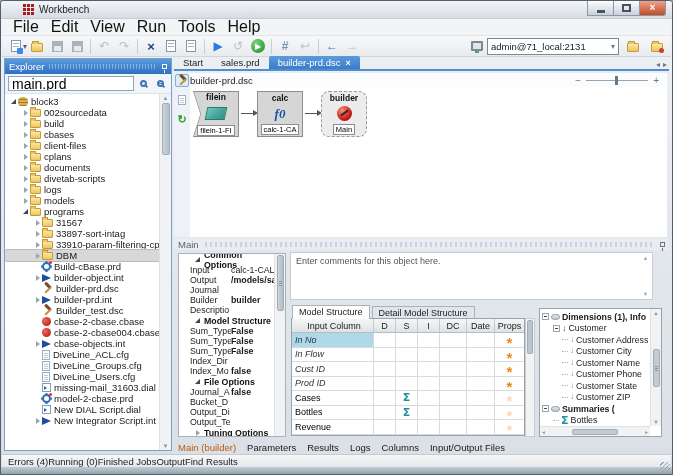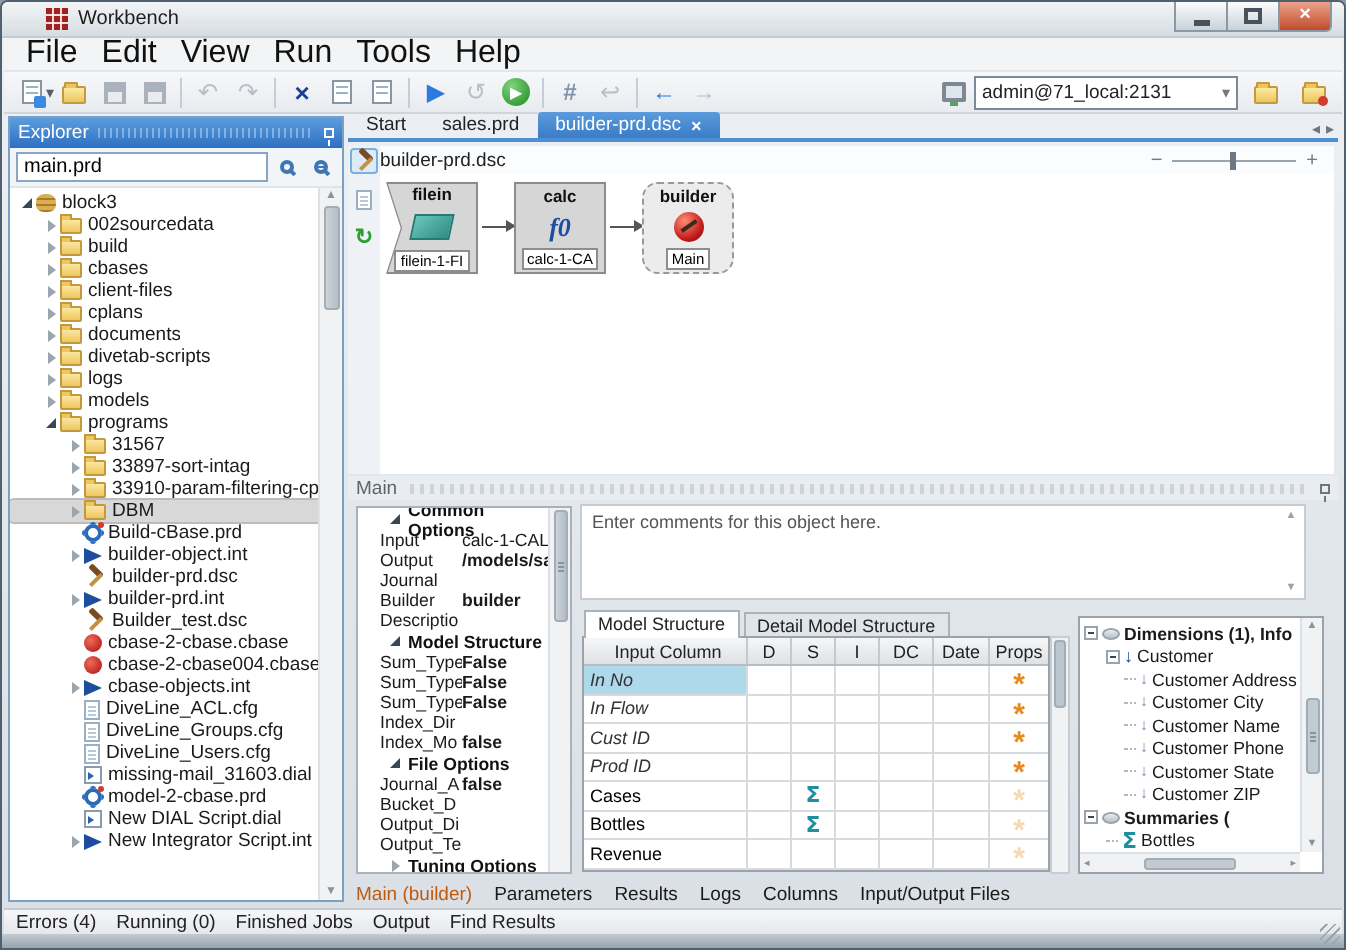--- a/index.html
+++ b/index.html
@@ -43,21 +43,21 @@
 .connsel .caret{margin:0;color:#777}
 
 
 .explorer{position:absolute;left:3px;top:57px;width:168px;height:393px;border:1px solid #7aa0c8;background:#fff;display:flex;flex-direction:column}
 .exp-header{height:15px;background:linear-gradient(#5b9ddd,#2e6fc2);color:#fff;font-size:9.5px;display:flex;align-items:center;padding:0 4px}
 .exp-header .hatch{flex:1;height:5px;margin:0 5px;background:repeating-linear-gradient(90deg,rgba(255,255,255,.35) 0 1px,transparent 1px 3px)}
 .pin{width:5px;height:5px;border:1px solid #fff;position:relative}
 .pin::after{content:"";position:absolute;left:1px;top:5px;width:1px;height:3px;background:#fff}
 .pin.dark{border-color:#6b7680}.pin.dark::after{background:#6b7680}
 .searchrow{height:20px;display:flex;align-items:center;padding:2px 3px;gap:2px;background:#f2f5f8;border-bottom:1px solid #dfe4e9}
-.searchrow input{flex:1;height:15px;border:1px solid #8aa6c3;font-size:10px;padding:0 3px;font-family:"Liberation Sans",sans-serif;min-width:0}
+.searchrow input{flex:1;height:15px;border:1px solid #8aa6c3;font-size:14px;padding:0 3px;font-family:"Liberation Sans",sans-serif;min-width:0}
 .magbtn{width:15px;height:15px;display:flex;align-items:center;justify-content:center}
 .mag{width:7px;height:7px;border:2px solid #3f77b5;border-radius:50%;position:relative}
 .mag::after{content:"";position:absolute;width:4px;height:2px;background:#3f77b5;transform:rotate(45deg);right:-3px;bottom:-2px}
 .mag.plus::before{content:"";position:absolute;left:0;top:1px;width:3px;height:1px;background:#3f77b5}
 .tree{flex:1;position:relative;overflow:hidden;background:#fff;padding-top:2px}
 .tr{height:11px;display:flex;align-items:center;font-size:9.5px;color:#1a1a1a;white-space:nowrap;padding-left:4px}
 .tr.l1{padding-left:16px}.tr.l2{padding-left:28px}
 .tr .lbl{margin-left:3px;overflow:hidden}
 .exp-c{width:9px;height:9px;display:flex;align-items:center;justify-content:center;flex:none}
 .exp-c::before{content:"";width:0;height:0;border-top:3px solid transparent;border-bottom:3px solid transparent;border-left:4px solid #9aa5ae}
@@ -170,21 +170,21 @@
 .ind1{width:9px;flex:none}.ind2{width:18px;flex:none}
 .rt-vscroll{position:absolute;right:0;top:0;bottom:10px;width:11px;background:#f0f2f4;border-left:1px solid #dde1e5;display:flex;flex-direction:column;align-items:center;font-size:5.5px;color:#8a949e;justify-content:space-between;padding:1px 0}
 .rtthumb{width:7px;height:38px;background:#c3cbd2;border:1px solid #a3adb6;border-radius:2px;position:relative}
 .rtthumb::after{content:"";position:absolute;left:1px;top:16px;width:3px;height:5px;background:repeating-linear-gradient(#8a949e 0 1px,transparent 1px 2px)}
 .rt-hscroll{position:absolute;left:0;right:11px;bottom:0;height:10px;background:#f0f2f4;border-top:1px solid #dde1e5;display:flex;align-items:center;justify-content:space-between;font-size:5.5px;color:#8a949e;padding:0 2px}
 .hthumb{width:46px;height:6px;background:#c3cbd2;border:1px solid #a3adb6;border-radius:2px}
 
 
 .btabs{position:absolute;left:177px;top:440px;right:5px;height:13px;display:flex;gap:11px;font-size:9.5px;color:#1a1a1a;align-items:center}
 .btab.active{color:#c05a10}
-.statusbar{position:absolute;left:1px;right:1px;top:453px;height:14px;background:linear-gradient(#f6f7f8,#e3e6ea);border-top:1px solid #c5cacf;display:flex;align-items:center;gap:10px;padding-left:6px;font-size:9.5px;color:#222}
+.statusbar{position:absolute;left:1px;right:1px;top:453px;height:14px;background:linear-gradient(#f6f7f8,#e3e6ea);border-top:1px solid #c5cacf;display:flex;align-items:center;padding-left:6px;font-size:9.5px;color:#222}
 .grip{position:absolute;right:2px;bottom:2px;width:10px;height:10px;background:repeating-linear-gradient(135deg,transparent 0 2px,#9aa4ad 2px 3px)}
 .bframe{position:absolute;left:0;right:0;bottom:0;height:7px;background:linear-gradient(#c2cbd3,#97a2ac)}
 </style>
 </head>
 <body>
 
 <div id="win">
 
   <div class="titlebar">
     <span class="app-icon"></span>

